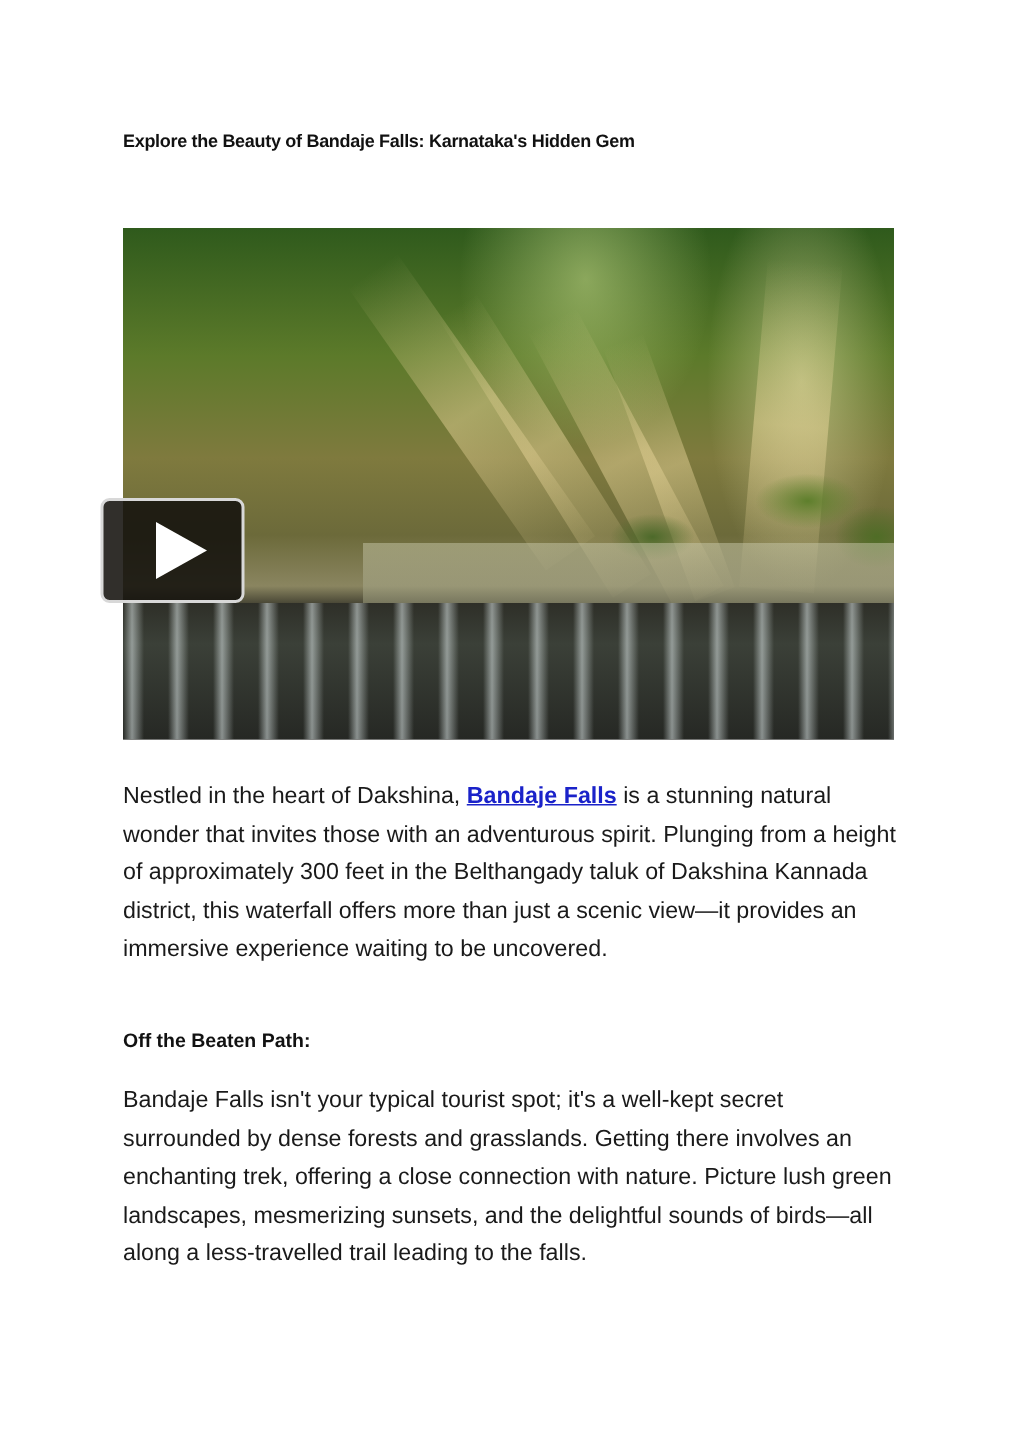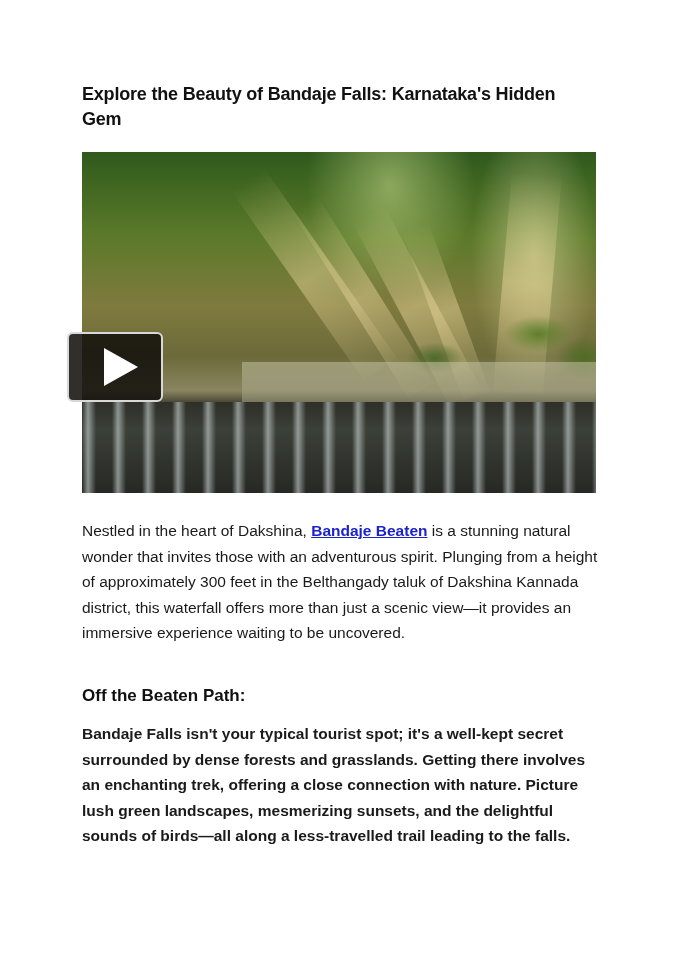--- a/index.html
+++ b/index.html
@@ -2,21 +2,21 @@
 <html><head>
 <meta charset="utf-8">
 <style>
   html, body { margin: 0; padding: 0; }
   body {
     width: 678px; height: 960px; background: #ffffff; position: relative; overflow: hidden;
     font-family: "Liberation Sans", "DejaVu Sans", sans-serif; color: #111;
   }
   .title {
     position: absolute; left: 82px; top: 82px; width: 500px;
-    font-size: 18px; font-weight: bold; line-height: 25px; color: #111;
+    font-size: 12px; font-weight: bold; line-height: 25px; color: #111;
     letter-spacing: -0.2px;
   }
   .hero {
     position: absolute; left: 82px; top: 152px; width: 514px; height: 341px;
     overflow: hidden;
     background:
       radial-gradient(ellipse 120px 160px at 60% 10%, rgba(200,220,140,0.55), transparent 70%),
       radial-gradient(ellipse 90px 200px at 88% 30%, rgba(230,225,170,0.55), transparent 70%),
       linear-gradient(180deg, #2f5a1c 0%, #5c7a2a 25%, #7f7a3e 45%, #6c6a3a 60%, #8a8560 70%, #2a2a22 75%, #1d1f1c 100%);
   }
@@ -50,23 +50,23 @@
     position: absolute; left: 35px; top: 14px; width: 0; height: 0;
     border-top: 19px solid transparent; border-bottom: 19px solid transparent;
     border-left: 34px solid #ffffff;
   }
   .para {
     position: absolute; left: 82px; width: 520px;
     font-size: 15.5px; line-height: 25.6px; color: #1a1a1a;
   }
   .p1 { top: 518px; }
   .h2 {
-    position: absolute; left: 82px; top: 686px; font-size: 17px; font-weight: bold; color: #111;
+    position: absolute; left: 82px; top: 686px; font-size: 13px; font-weight: bold; color: #111;
   }
-  .p2 { top: 721px; font-weight: bold; }
+  .p2 { top: 721px; }
   .link { color: #1a22c9; font-weight: bold; text-decoration: underline; }
 </style>
 </head>
 <body>
 
 <div class="title">Explore the Beauty of Bandaje Falls: Karnataka's Hidden Gem</div>
 
 <div class="hero">
   <div class="ray" style="left:150px;top:40px;width:40px;height:230px;transform:rotate(-35deg);"></div>
   <div class="ray" style="left:210px;top:60px;width:30px;height:220px;transform:rotate(-32deg);"></div>
@@ -76,18 +76,18 @@
   <div class="rocks"></div>
   <div class="pool"></div>
   <div class="water"></div>
 </div>
 
 <div class="play-btn">
   <div class="tri"></div>
 </div>
 
 <div class="para p1">
-  <span>Nestled in the heart of Dakshina, </span><a class="link">Bandaje Beaten</a><span> is a stunning natural wonder that invites those with an adventurous spirit. Plunging from a height of approximately 300 feet in the Belthangady taluk of Dakshina Kannada district, this waterfall offers more than just a scenic view—it provides an immersive experience waiting to be uncovered.</span>
+  <span>Nestled in the heart of Dakshina, </span><a class="link">Bandaje Falls</a><span> is a stunning natural wonder that invites those with an adventurous spirit. Plunging from a height of approximately 300 feet in the Belthangady taluk of Dakshina Kannada district, this waterfall offers more than just a scenic view—it provides an immersive experience waiting to be uncovered.</span>
 </div>
 
 <div class="h2">Off the Beaten Path:</div>
 
 <div class="para p2">Bandaje Falls isn't your typical tourist spot; it's a well-kept secret surrounded by dense forests and grasslands. Getting there involves an enchanting trek, offering a close connection with nature. Picture lush green landscapes, mesmerizing sunsets, and the delightful sounds of birds—all along a less-travelled trail leading to the falls.</div>
 
 </body></html>

